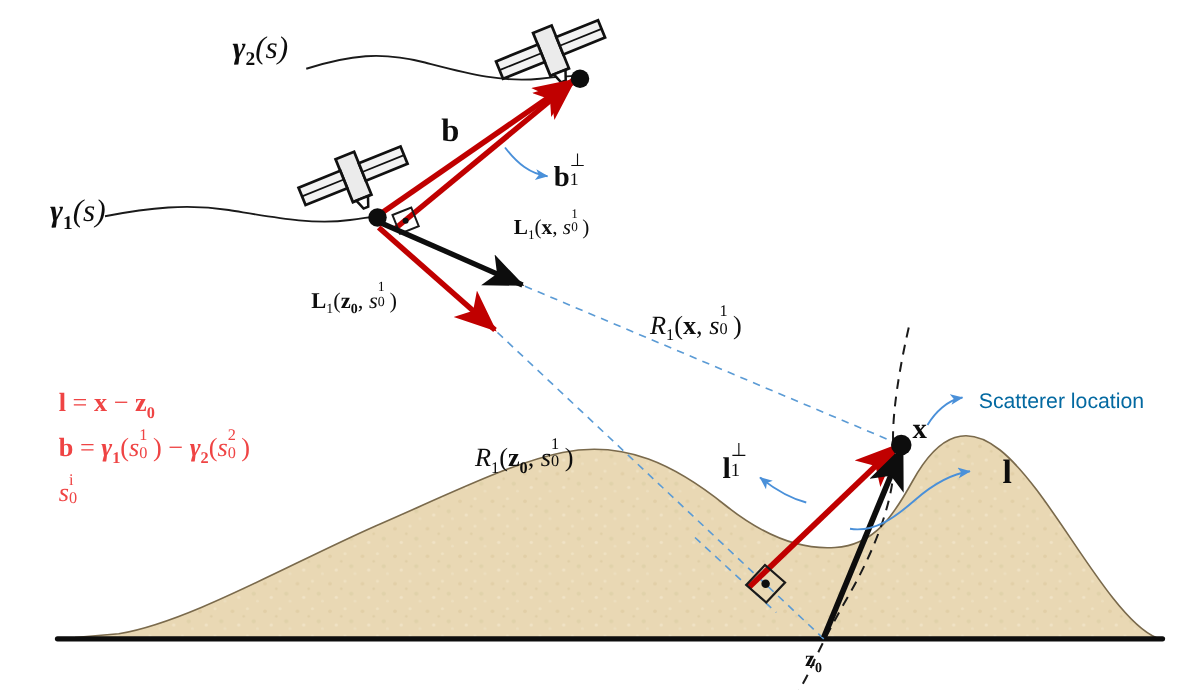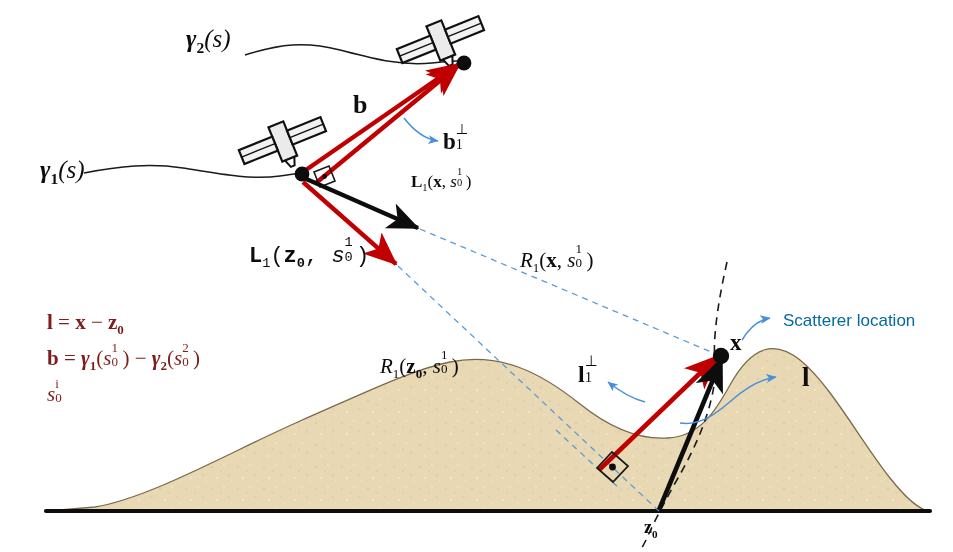--- a/index.html
+++ b/index.html
@@ -62,21 +62,21 @@
     position: absolute;
     font-family: "Liberation Sans", sans-serif;
     color: #0369a1;
     font-size: 17px;
     white-space: nowrap;
     user-select: none;
   }
   .legend {
     position: absolute;
     font-family: "Liberation Serif", serif;
-    color: #7f1d1d;
+    color: #ef4444;
     white-space: nowrap;
     user-select: none;
   }
   .legend-line { margin-bottom: 9px; font-size: 21px; }
 </style>
 </head>
 <body>
 
 <div id="diagram-root">
 
@@ -213,21 +213,21 @@
   </div>
 
   <div class="mathlabel" style="left:443px; top:126px; font-size:23px;">
     <span class="mb">b</span><span class="supsub"><span class="s-up">⊥</span><span class="s-dn">1</span></span>
   </div>
 
   <div class="mathlabel" style="left:411px; top:170px; font-size:17px;">
     <span class="mb">L</span><sub>1</sub><span>(</span><span class="mb">x</span><span>, </span><span class="mi">s</span><span class="supsub"><span class="s-up">1</span><span class="s-dn">0</span></span><span>)</span>
   </div>
 
-  <div class="mathlabel" style="left:249px; top:240px; font-size:22px;font-family:Liberation Mono, monospace;">
+  <div class="mathlabel" style="left:249px; top:228px; font-size:18px;">
     <span class="mb">L</span><sub>1</sub><span>(</span><span class="mb">z</span><sub class="bd">0</sub><span>, </span><span class="mi">s</span><span class="supsub"><span class="s-up">1</span><span class="s-dn">0</span></span><span>)</span>
   </div>
 
   <div class="mathlabel" style="left:520px; top:246px; font-size:21px;">
     <span class="mi">R</span><sub>1</sub><span>(</span><span class="mb">x</span><span>, </span><span class="mi">s</span><span class="supsub"><span class="s-up">1</span><span class="s-dn">0</span></span><span>)</span>
   </div>
 
   <div class="mathlabel" style="left:380px; top:352px; font-size:21px;">
     <span class="mi">R</span><sub>1</sub><span>(</span><span class="mb">z</span><sub class="bd">0</sub><span>, </span><span class="mi">s</span><span class="supsub"><span class="s-up">1</span><span class="s-dn">0</span></span><span>)</span>
   </div>

